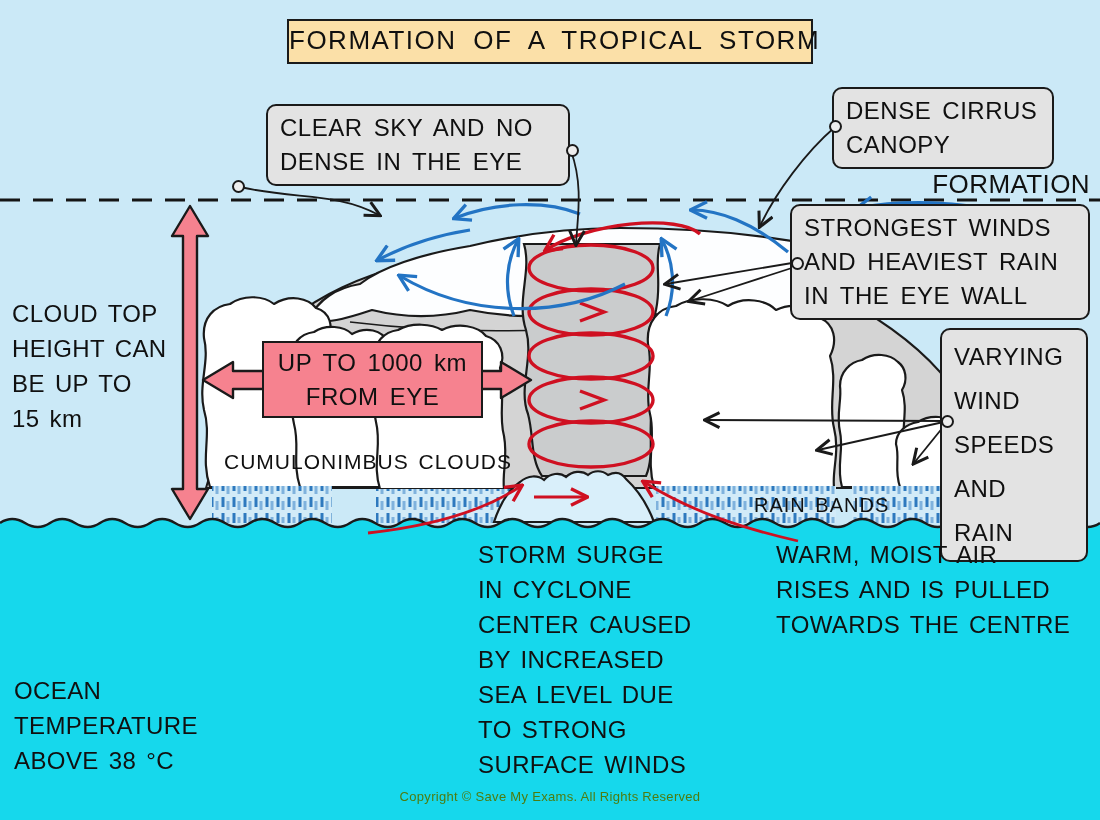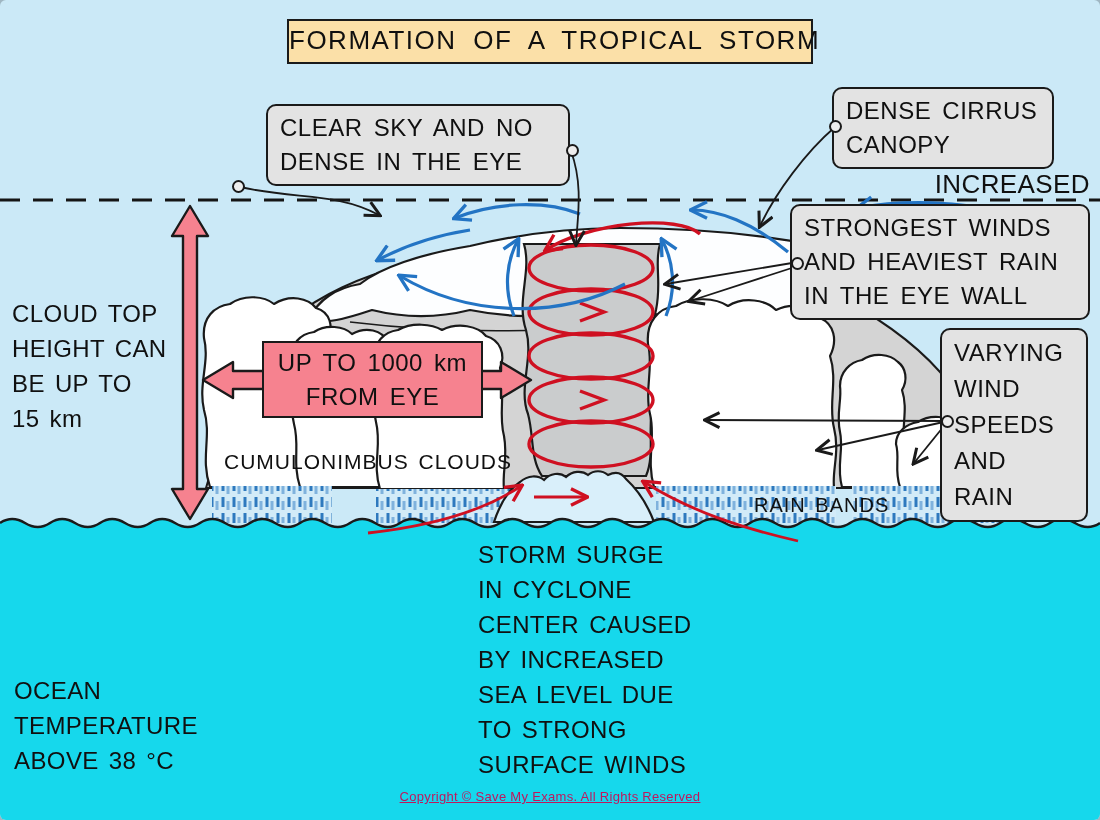--- a/index.html
+++ b/index.html
@@ -1,18 +1,18 @@
 <!DOCTYPE html>
 <html><head>
 <meta charset="utf-8">
 <style>
   html,body{margin:0;padding:0;background:#9fb6c2;}
   .stage{
     position:relative;width:1100px;height:820px;overflow:hidden;
-    background:#CBE9F7;font-family:"Liberation Sans",sans-serif;color:#101010;border-radius:6px;
+    background:#CBE9F7;font-family:"Liberation Sans",sans-serif;color:#101010;
   }
   .stage svg{position:absolute;left:0;top:0;}
   .tag{
     position:absolute;background:#E3E3E3;border:2.5px solid #1a1a1a;border-radius:10px;
     padding:5px 12px;font-size:24px;line-height:34px;letter-spacing:.5px;word-spacing:4px;
     white-space:pre;box-sizing:border-box;
   }
   .titlebox{
     position:absolute;left:287px;top:19px;width:526px;height:45px;box-sizing:border-box;
     background:#FBE0A8;border:2.5px solid #1a1a1a;text-align:center;
@@ -27,21 +27,21 @@
     position:absolute;font-size:24px;line-height:35px;letter-spacing:.4px;word-spacing:3px;
     white-space:pre;
   }
   .small{font-size:21px;line-height:24px;letter-spacing:1px;}
   .dot{
     position:absolute;width:9px;height:9px;border:2px solid #1a1a1a;border-radius:50%;
     background:#EDEDED;box-sizing:content-box;
   }
   .copyright{
     position:absolute;left:0;top:789px;width:100%;text-align:center;
-    font-size:13px;color:#be185d;letter-spacing:.3px;text-decoration:underline;
+    font-size:13px;color:#4d7c0f;letter-spacing:.3px;
   }
 </style>
 </head>
 <body>
 
 <div class="stage">
 
   <svg width="1100" height="820" viewBox="0 0 1100 820">
     <defs>
       <marker id="mBlue" markerUnits="userSpaceOnUse" markerWidth="20" markerHeight="20" viewBox="0 0 12 12" refX="10" refY="6" orient="auto">
@@ -138,47 +138,50 @@
 
   <div class="titlebox">FORMATION OF A TROPICAL STORM</div>
 
   <div class="tag" style="left:266px;top:104px;width:304px;">CLEAR SKY AND NO
 DENSE IN THE EYE</div>
   <div class="tag" style="left:832px;top:87px;width:222px;">DENSE CIRRUS
 CANOPY</div>
   <div class="tag" style="left:790px;top:204px;width:300px;">STRONGEST WINDS
 AND HEAVIEST RAIN
 IN THE EYE WALL</div>
-  <div class="tag" style="left:940px;top:328px;width:148px;line-height:36px;">VARYING
+  <div class="tag" style="left:940px;top:328px;width:148px;line-height:44px;">VARYING
 WIND
 SPEEDS
 AND
 RAIN</div>
 
   <div class="dot" style="left:232px;top:180px;"></div>
   <div class="dot" style="left:566px;top:144px;"></div>
   <div class="dot" style="left:829px;top:120px;"></div>
   <div class="dot" style="left:791px;top:257px;"></div>
   <div class="dot" style="left:941px;top:415px;"></div>
 
   <div class="pinkbox">UP TO 1000 km
 FROM EYE</div>
 
-  <div class="note" style="left:860px;top:167px;width:230px;text-align:right;font-size:26px;">INCREASED</div>
+  <div class="note" style="left:860px;top:167px;width:230px;text-align:right;font-size:26px;">FORMATION</div>
   <div class="note" style="left:12px;top:296px;">CLOUD TOP
 HEIGHT CAN
 BE UP TO
 15 km</div>
   <div class="note small" style="left:224px;top:450px;">CUMULONIMBUS CLOUDS</div>
   <div class="note small" style="left:754px;top:493px;font-size:20px;">RAIN BANDS</div>
   <div class="note" style="left:478px;top:537px;">STORM SURGE
 IN CYCLONE
 CENTER CAUSED
 BY INCREASED
 SEA LEVEL DUE
 TO STRONG
 SURFACE WINDS</div>
+  <div class="note" style="left:776px;top:537px;">WARM, MOIST AIR
+RISES AND IS PULLED
+TOWARDS THE CENTRE</div>
   <div class="note" style="left:14px;top:673px;">OCEAN
 TEMPERATURE
 ABOVE 38 °C</div>
 
   <div class="copyright">Copyright © Save My Exams. All Rights Reserved</div>
 </div>
 
 </body></html>

